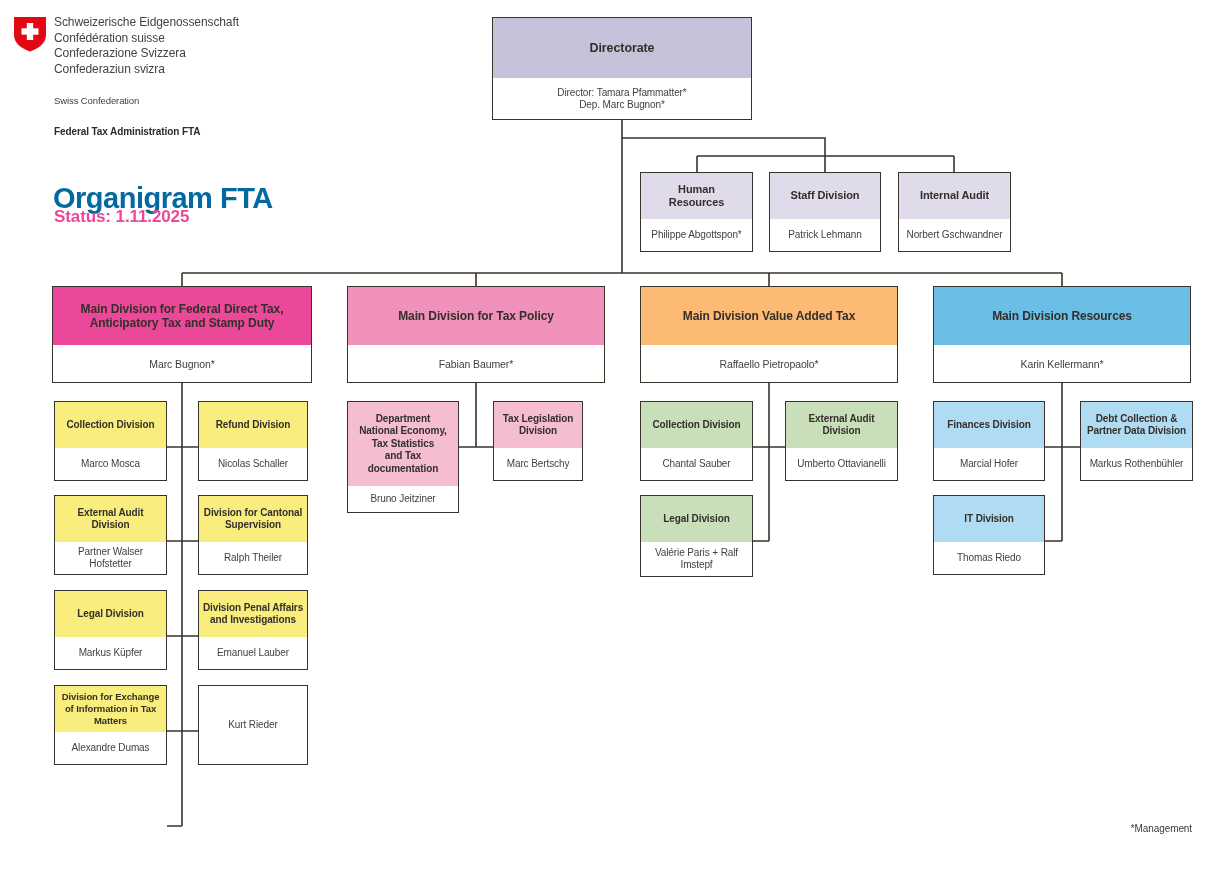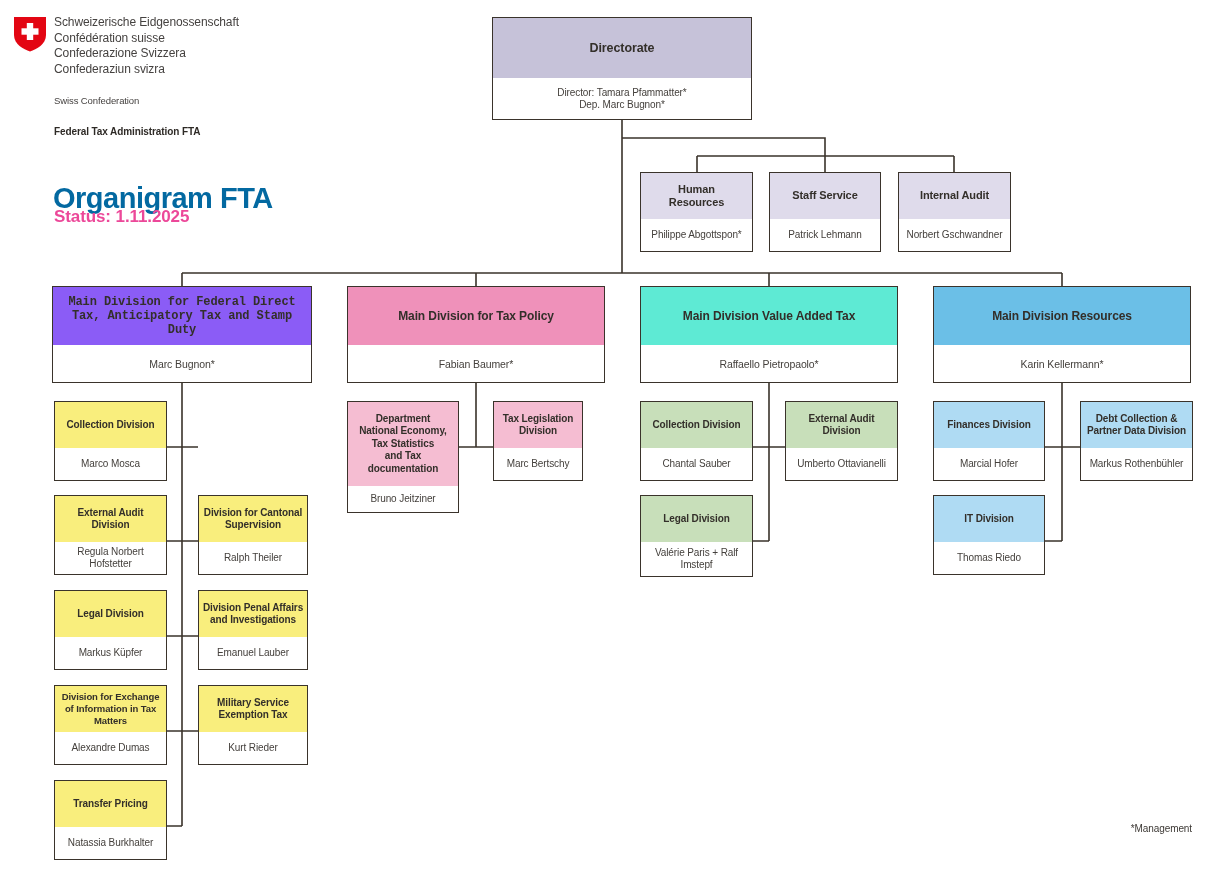--- a/index.html
+++ b/index.html
@@ -25,25 +25,25 @@
       white-space:pre-line;flex:0 0 auto;}
   .bd{flex:1 1 auto;display:flex;align-items:center;justify-content:center;text-align:center;
       font-size:10px;line-height:12px;padding:0 1px;background:#ffffff;color:#45413d;}
   .hd.xl{font-size:12.5px;line-height:15px;}
   .hd.lg{font-size:12px;line-height:14px;padding:0 6px;}
   .hd.md{font-size:11px;line-height:13.5px;padding:0 12px;}
   .hd.sm{font-size:9.5px;line-height:12px;}
   
   .c-dir{background:#c6c2d9;}
   .c-staff{background:#dfdbeb;}
-  .c-y{background:#8b5cf6;font-family:Liberation Mono, monospace;}
+  .c-y{background:#ec4899;}
   .c-ys{background:#f9ee7d;}
   .c-p{background:#ef91ba;}
   .c-ps{background:#f5bdd2;}
-  .c-g{background:#5eead4;}
+  .c-g{background:#fdba74;}
   .c-gs{background:#c8dfba;}
   .c-b{background:#6bbfe7;}
   .c-bs{background:#afdbf3;}
 </style>
 </head>
 <body>
 
 <div id="stage">
 
   <svg id="connectors" viewBox="0 0 1209 879" xmlns="http://www.w3.org/2000/svg">
@@ -94,21 +94,21 @@
   <div class="box" style="left:640px;top:172px;width:113px;height:80px">
     <div class="hd md c-staff" style="height:46px">
       <span>Human Resources</span>
     </div>
     <div class="bd">
       <span>Philippe Abgottspon*</span>
     </div>
   </div>
   <div class="box" style="left:769px;top:172px;width:112px;height:80px">
     <div class="hd md c-staff" style="height:46px">
-      <span>Staff Service</span>
+      <span>Staff Division</span>
     </div>
     <div class="bd">
       <span>Patrick Lehmann</span>
     </div>
   </div>
   <div class="box" style="left:898px;top:172px;width:113px;height:80px">
     <div class="hd md c-staff" style="height:46px">
       <span>Internal Audit</span>
     </div>
     <div class="bd">
@@ -150,26 +150,34 @@
   </div>
 
   <div class="box" style="left:54px;top:401px;width:113px;height:80px">
     <div class="hd c-ys" style="height:46px">
       <span>Collection Division</span>
     </div>
     <div class="bd">
       <span>Marco Mosca</span>
     </div>
   </div>
+  <div class="box" style="left:198px;top:401px;width:110px;height:80px">
+    <div class="hd c-ys" style="height:46px">
+      <span>Refund Division</span>
+    </div>
+    <div class="bd">
+      <span>Nicolas Schaller</span>
+    </div>
+  </div>
   <div class="box" style="left:54px;top:495px;width:113px;height:80px">
     <div class="hd c-ys" style="height:46px">
       <span>External Audit Division</span>
     </div>
     <div class="bd">
-      <span>Regula Norbert Hofstetter</span>
+      <span>Partner Walser Hofstetter</span>
     </div>
   </div>
   <div class="box" style="left:198px;top:495px;width:110px;height:80px">
     <div class="hd c-ys" style="height:46px">
       <span>Division for Cantonal Supervision</span>
     </div>
     <div class="bd">
       <span>Ralph Theiler</span>
     </div>
   </div>
@@ -191,33 +199,22 @@
   </div>
   <div class="box" style="left:54px;top:685px;width:113px;height:80px">
     <div class="hd sm c-ys" style="height:46px">
       <span>Division for Exchange of Information in Tax Matters</span>
     </div>
     <div class="bd">
       <span>Alexandre Dumas</span>
     </div>
   </div>
   <div class="box" style="left:198px;top:685px;width:110px;height:80px">
-    <div class="hd c-ys" style="height:46px">
-      <span>Military Service Exemption Tax</span>
-    </div>
     <div class="bd">
       <span>Kurt Rieder</span>
-    </div>
-  </div>
-  <div class="box" style="left:54px;top:780px;width:113px;height:80px">
-    <div class="hd c-ys" style="height:46px">
-      <span>Transfer Pricing</span>
-    </div>
-    <div class="bd">
-      <span>Natassia Burkhalter</span>
     </div>
   </div>
 
   <div class="box" style="left:347px;top:401px;width:112px;height:112px">
     <div class="hd c-ps" style="height:84px">
       <span>Department
 National Economy,
 Tax Statistics
 and Tax
 documentation</span>

